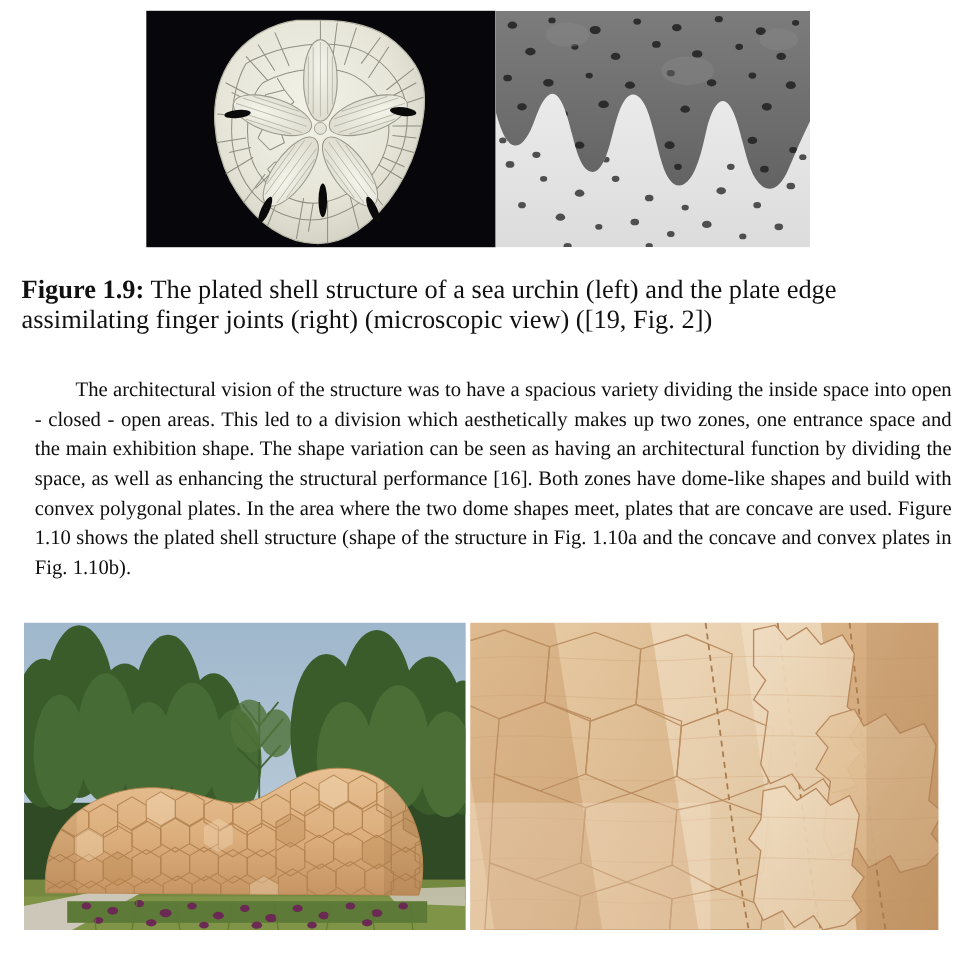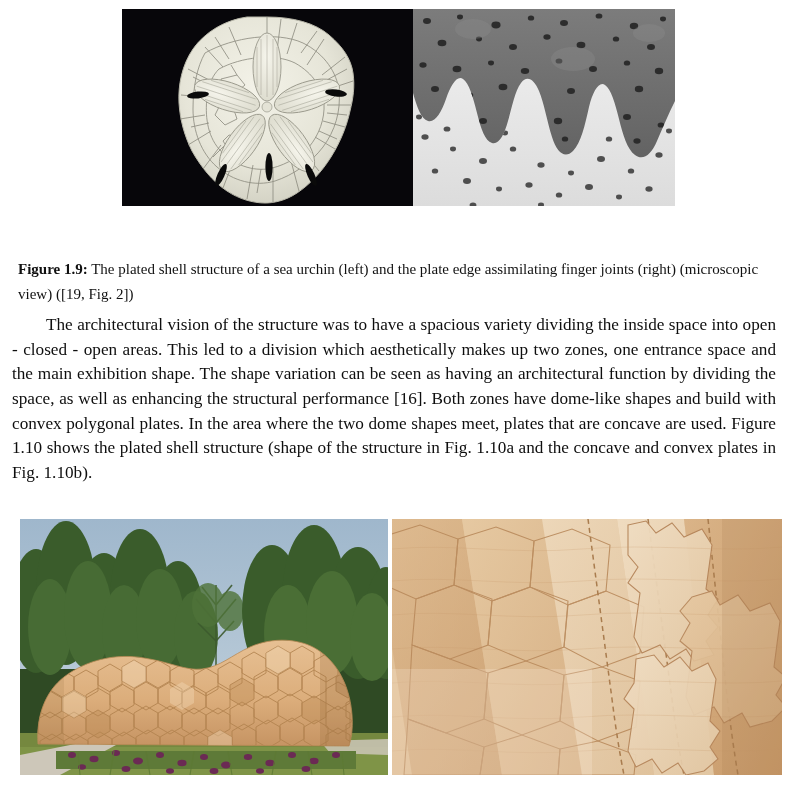--- a/index.html
+++ b/index.html
@@ -41,34 +41,33 @@
     background: #e9e9e9;
   }
   .sanddollar-svg, .micro-svg { display: block; }
 
   
   .caption19 {
     position: absolute;
     left: 18px;
     top: 228px;
     width: 764px;
-    font-size: 15px;
+    font-size: 22px;
     line-height: 25px;
     text-align: left;
     color: #111;
-    margin-top: 29px;
   }
   .caption19 .cap-label {
     font-weight: bold;
   }
 
   
   .body-par {
     position: absolute;
-    left: 12px;
+    left: 29px;
     top: 296px;
     width: 764px;
     font-size: 17.2px;
     line-height: 24.6px;
     text-align: justify;
     text-indent: 34px;
     color: #0e0e0e;
     hyphens: none;
     font-family: Liberation Serif, serif;
   }

